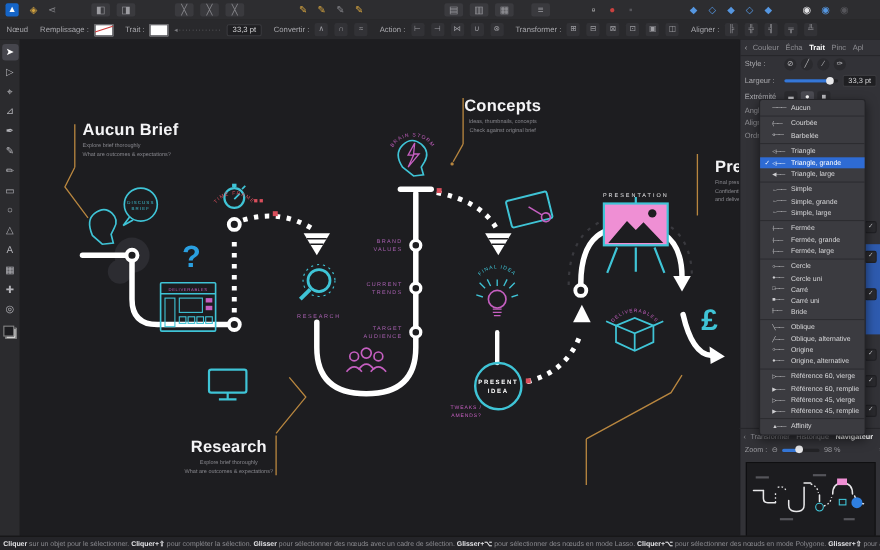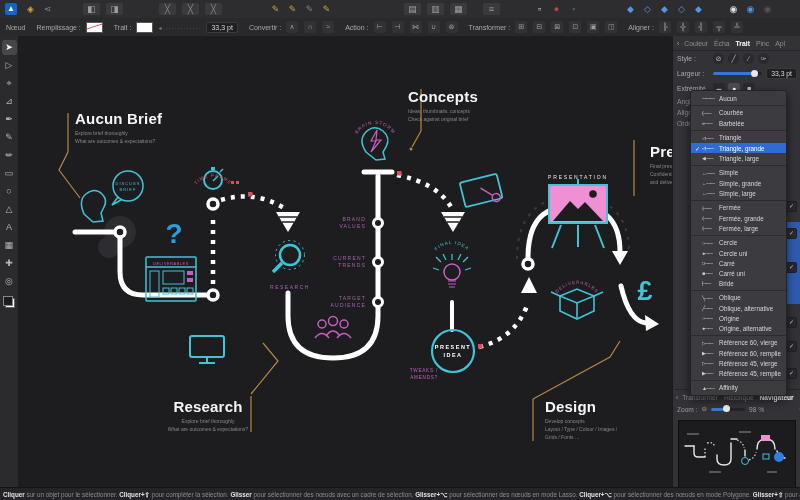--- a/index.html
+++ b/index.html
@@ -401,27 +401,23 @@
     </svg>
 
     <div class="sec" style="left:57px;top:74px;">
       <div class="sec-title">Aucun Brief</div>
       <div class="sec-sub"><span>Explore brief thoroughly</span><br><span>What are outcomes &amp; expectations?</span></div>
     </div>
     <div class="sec center" style="left:132px;top:362px;width:116px;">
       <div class="sec-title">Research</div>
       <div class="sec-sub"><span>Explore brief thoroughly</span><br><span>What are outcomes &amp; expectations?</span></div>
     </div>
-    <div class="sec" style="left:390px;top:52px;">
+    <div class="sec" style="left:404px;top:52px;text-align:center;">
       <div class="sec-title">Concepts</div>
       <div class="sec-sub"><span>Ideas, thumbnails, concepts</span><br><span>Check against original brief</span></div>
-    </div>
-    <div class="sec" style="left:527px;top:362px;">
-      <div class="sec-title">Design</div>
-      <div class="sec-sub"><span>Develop concepts</span><br><span>Layout / Type / Colour / Images /</span><br><span>Grids / Fonts ...</span></div>
     </div>
     <div class="sec" style="left:632px;top:107px;width:30px;white-space:nowrap;">
       <div class="sec-title">Presentation</div>
       <div class="sec-sub"><span>Final presentation</span><br><span>Confidently present</span><br><span>and deliver files</span></div>
     </div>
   </div>
 
   <div id="panel">
     <div id="panel-tabs">
       <span>‹</span>

